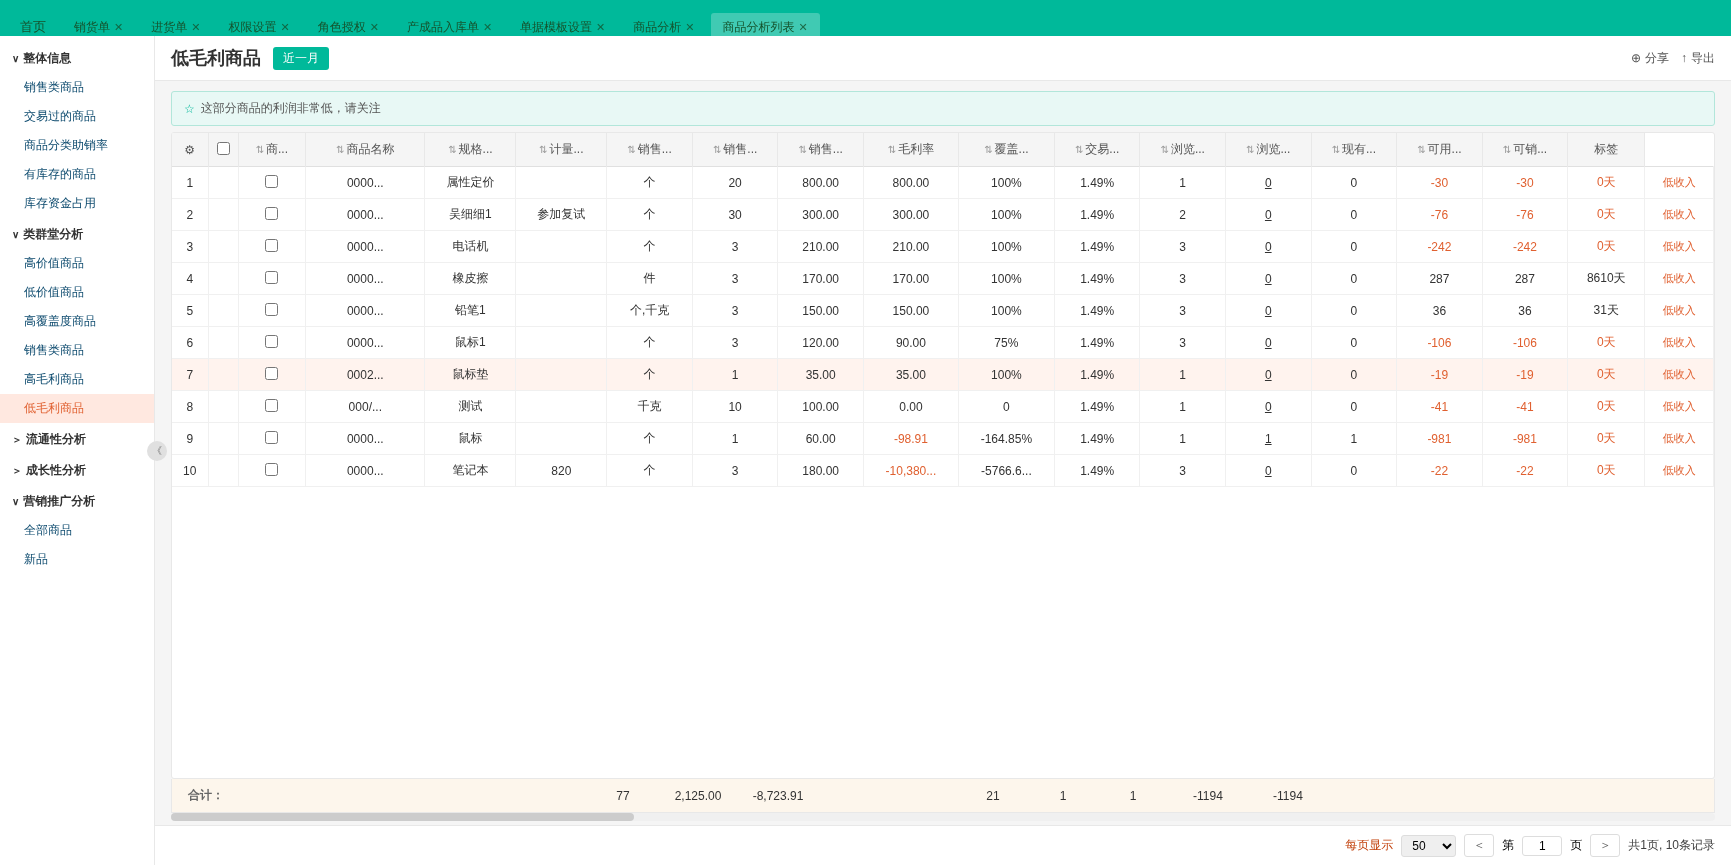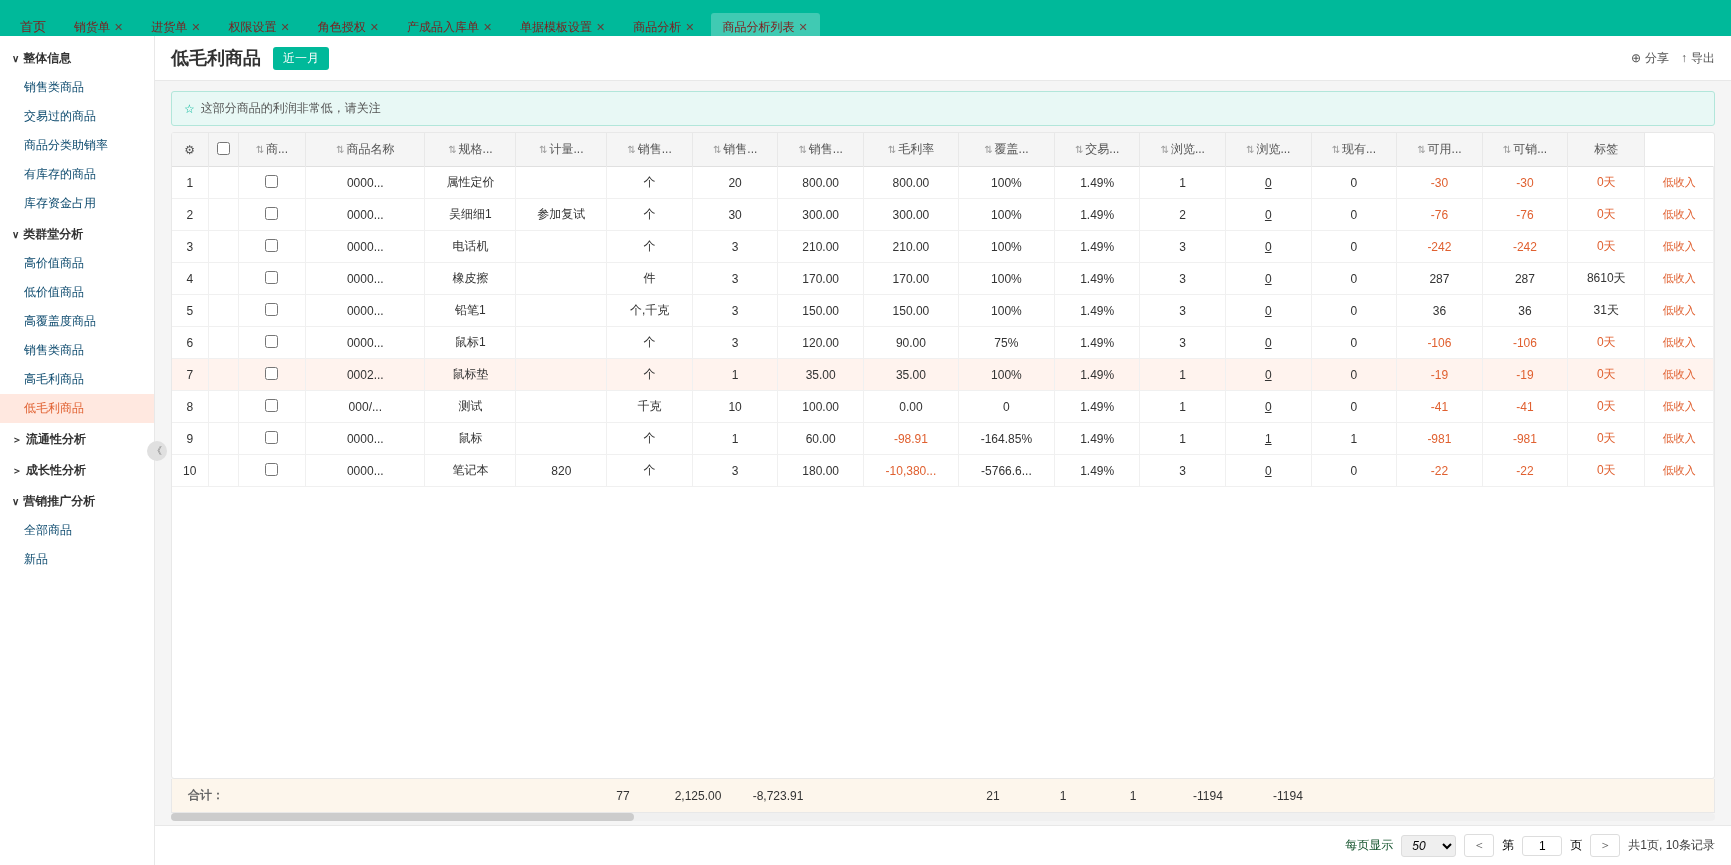--- a/index.html
+++ b/index.html
@@ -8,21 +8,21 @@
     
     .top-nav {
       background: #00b99a;
       height: 36px;
       display: flex;
       align-items: center;
       padding: 0 8px;
       gap: 4px;
     }
     .nav-item {
-      color: #7f1d1d;
+      color: #14532d;
       padding: 6px 12px;
       cursor: pointer;
       border-radius: 3px;
       white-space: nowrap;
       font-size: 13px;
       margin-top: 18px;
     }
     .nav-item.active { background: rgba(255,255,255,0.25); }
     .nav-item .close-x { margin-left: 4px; font-size: 11px; opacity: 0.8; }
 
@@ -225,27 +225,26 @@
     .pagination-bar {
       display: flex;
       align-items: center;
       justify-content: flex-end;
       padding: 8px 16px;
       background: #fff;
       border-top: 1px solid #e8e8e8;
       gap: 8px;
       flex-shrink: 0;
     }
-    .pagination-bar .page-size-label { color: #14532d; text-align: center; }
+    .pagination-bar .page-size-label { color: #c2410c; text-align: center; }
     .page-size-select {
       border: 1px solid #ddd;
       border-radius: 3px;
       padding: 2px 6px;
       font-size: 12px;
-      font-style: italic;
     }
     .page-nav-btn {
       border: 1px solid #ddd;
       background: #fff;
       padding: 2px 8px;
       cursor: pointer;
       border-radius: 3px;
       color: #666;
       font-size: 12px;
     }

